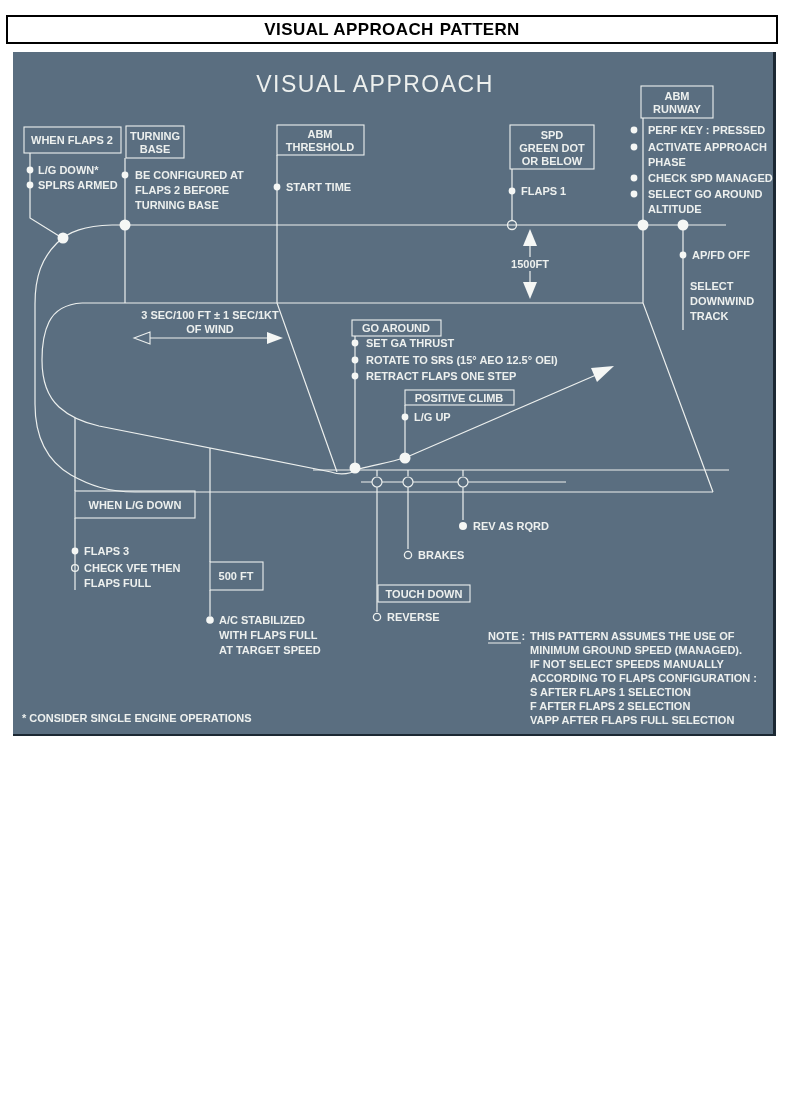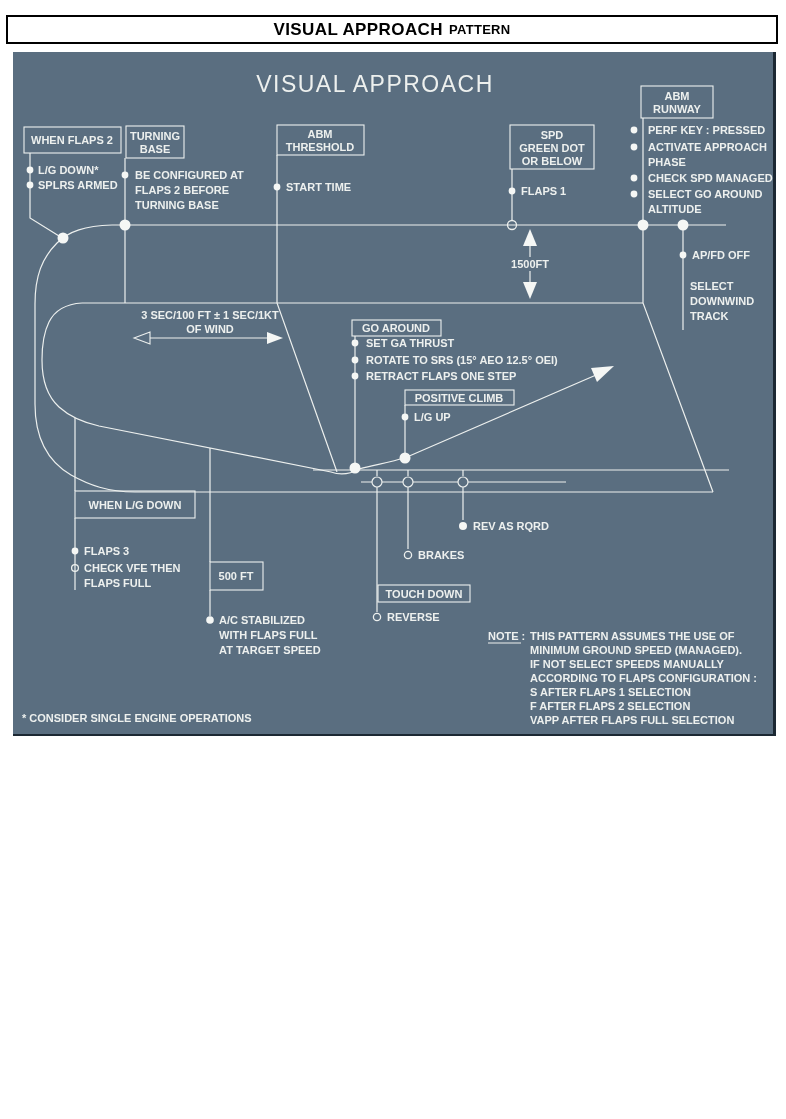--- a/index.html
+++ b/index.html
@@ -2,21 +2,21 @@
 <html><head>
 <meta charset="utf-8">
 <style>
   html,body{margin:0;padding:0;background:#fff;}
   .page{position:relative;width:786px;height:1119px;background:#ffffff;
         font-family:"Liberation Sans",sans-serif;overflow:hidden;}
   .title-bar{position:absolute;left:6px;top:15px;width:768px;height:25px;
         background:#ffffff;border:2px solid #000;display:flex;
         align-items:center;justify-content:center;gap:6px;}
   .title-main{font-size:17px;font-weight:bold;color:#000;letter-spacing:.4px;}
-  .title-suffix{font-size:13px;font-weight:bold;color:#000;letter-spacing:.3px;}
+  .title-suffix{font-size:17px;font-weight:bold;color:#000;letter-spacing:.3px;}
   .panel{position:absolute;left:13px;top:52px;width:760px;height:682px;
         background:#5a6e80;border-right:3px solid #1c2833;border-bottom:2px solid #1c2833;}
   svg{display:block;}
   svg text{font-family:"Liberation Sans",sans-serif;font-weight:bold;
         fill:#edf0ee;font-size:11px;}
   text.tc{text-anchor:middle;}
   text.ttl{font-size:23px;font-weight:normal;letter-spacing:1.5px;text-anchor:middle;}
   .ln{stroke:#edf0ee;stroke-width:1.2;fill:none;}
   .box{stroke:#edf0ee;stroke-width:1.1;fill:none;}
   .dot{fill:#f5f7f5;}

